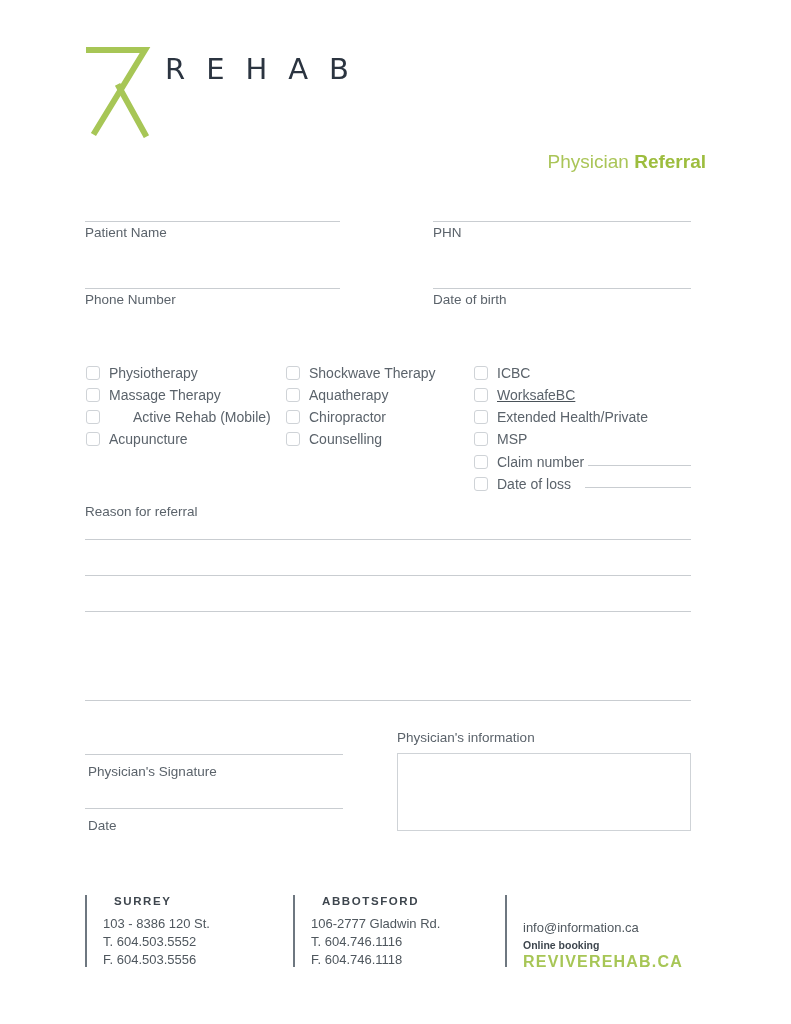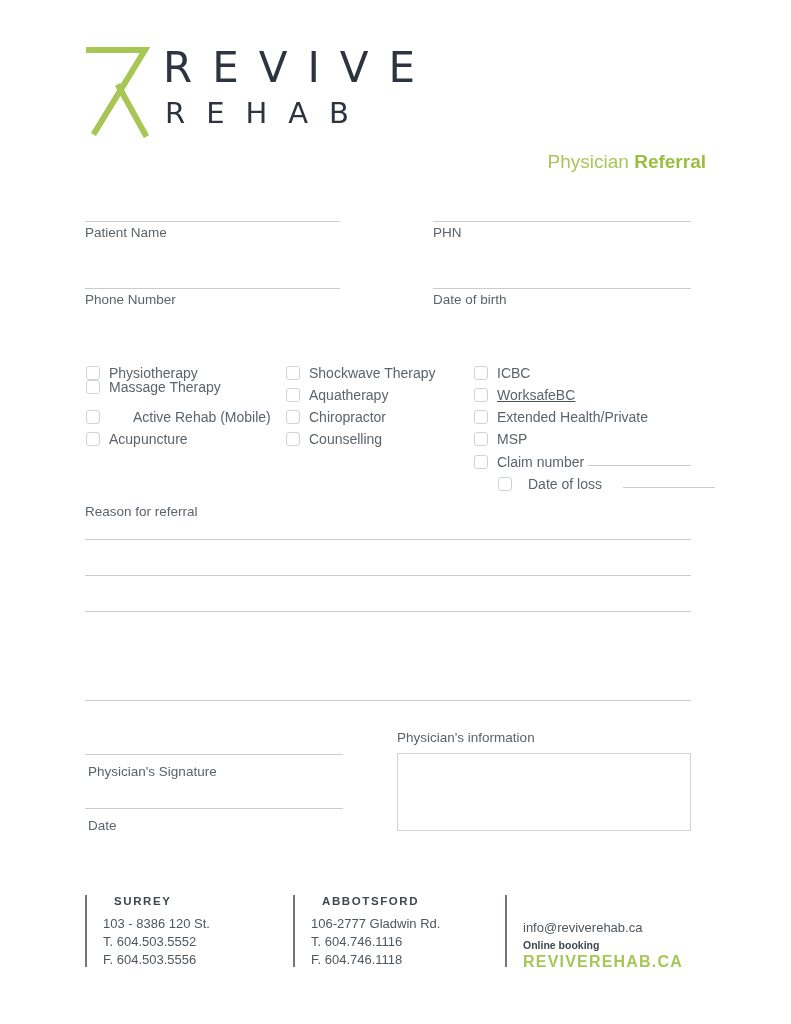--- a/index.html
+++ b/index.html
@@ -186,21 +186,20 @@
 <div class="page">
 
   <div class="header">
 
     <div class="logo-wrap">
       <svg class="logo-mark" viewBox="0 0 66 96">
         <path d="M4 8 H60 L10 90" fill="none" stroke="#a7c656" stroke-width="6" stroke-linecap="square" stroke-linejoin="miter"></path>
         <path d="M34 45 L60 92" fill="none" stroke="#a7c656" stroke-width="6" stroke-linecap="square"></path>
       </svg>
       <div class="wordmark">
-        <div class="wm-revive">REVIVE</div>
         <div class="wm-rehab">REHAB</div>
       </div>
     </div>
 
     <div class="doc-title">
       <span class="t-light">Physician</span><span>&nbsp;</span><span class="t-bold">Referral</span>
     </div>
   </div>
 
   <div class="field-line" style="left:85px; top:221px; width:255px;"></div>
@@ -212,21 +211,21 @@
   <div class="field-line" style="left:85px; top:288px; width:255px;"></div>
   <div class="field-label" style="left:85px; top:292px;">Phone Number</div>
 
   <div class="field-line" style="left:433px; top:288px; width:258px;"></div>
   <div class="field-label" style="left:433px; top:292px;">Date of birth</div>
 
   <div class="cb-row" style="left:86px; top:366px;">
     <span class="cb-box"></span>
     <span class="cb-label">Physiotherapy</span>
   </div>
-  <div class="cb-row" style="left:86px; top:380px;justify-content:flex-end;">
+  <div class="cb-row" style="left:86px; top:388px;justify-content:flex-end;">
     <span class="cb-box"></span>
     <span class="cb-label">Massage Therapy</span>
   </div>
   <div class="cb-row" style="left:86px; top:410px;gap:24px;">
     <span class="cb-box"></span>
     <span class="cb-label">Active Rehab (Mobile)</span>
   </div>
   <div class="cb-row" style="left:86px; top:432px;">
     <span class="cb-box"></span>
     <span class="cb-label">Acupuncture</span>
@@ -263,21 +262,21 @@
   </div>
   <div class="cb-row" style="left:474px; top:432px;">
     <span class="cb-box"></span>
     <span class="cb-label">MSP</span>
   </div>
   <div class="cb-row" style="left:474px; top:455px; width:217px;">
     <span class="cb-box"></span>
     <span class="cb-label">Claim number</span>
     <span class="cb-fill" style="flex:1; margin-left:4px;"></span>
   </div>
-  <div class="cb-row" style="left:498px; top:477px; width:217px;gap:7px;">
+  <div class="cb-row" style="left:474px; top:477px; width:217px;">
     <span class="cb-box"></span>
     <span class="cb-label">Date of loss</span>
     <span class="cb-fill" style="flex:1; margin-left:14px;"></span>
   </div>
 
   <div class="section-label" style="left:85px; top:504px;">Reason for referral</div>
   <div class="field-line" style="left:85px; top:539px; width:606px;"></div>
   <div class="field-line" style="left:85px; top:575px; width:606px;"></div>
   <div class="field-line" style="left:85px; top:611px; width:606px;"></div>
 
@@ -302,20 +301,20 @@
     </div>
 
     <div class="f-col" style="left:208px;">
       <div class="f-head">ABBOTSFORD</div>
       <div class="f-line">106-2777 Gladwin Rd.</div>
       <div class="f-line">T. 604.746.1116</div>
       <div class="f-line">F. 604.746.1118</div>
     </div>
 
     <div class="f-col" style="left:420px; padding-top:24px;">
-      <div class="f-line">info@reviverehab.ca</div>
+      <div class="f-line">info@information.ca</div>
       <div class="f-booking">Online booking</div>
       <div class="f-site">REVIVEREHAB.CA</div>
     </div>
 
   </div>
 
 </div>
 
 </body></html>

